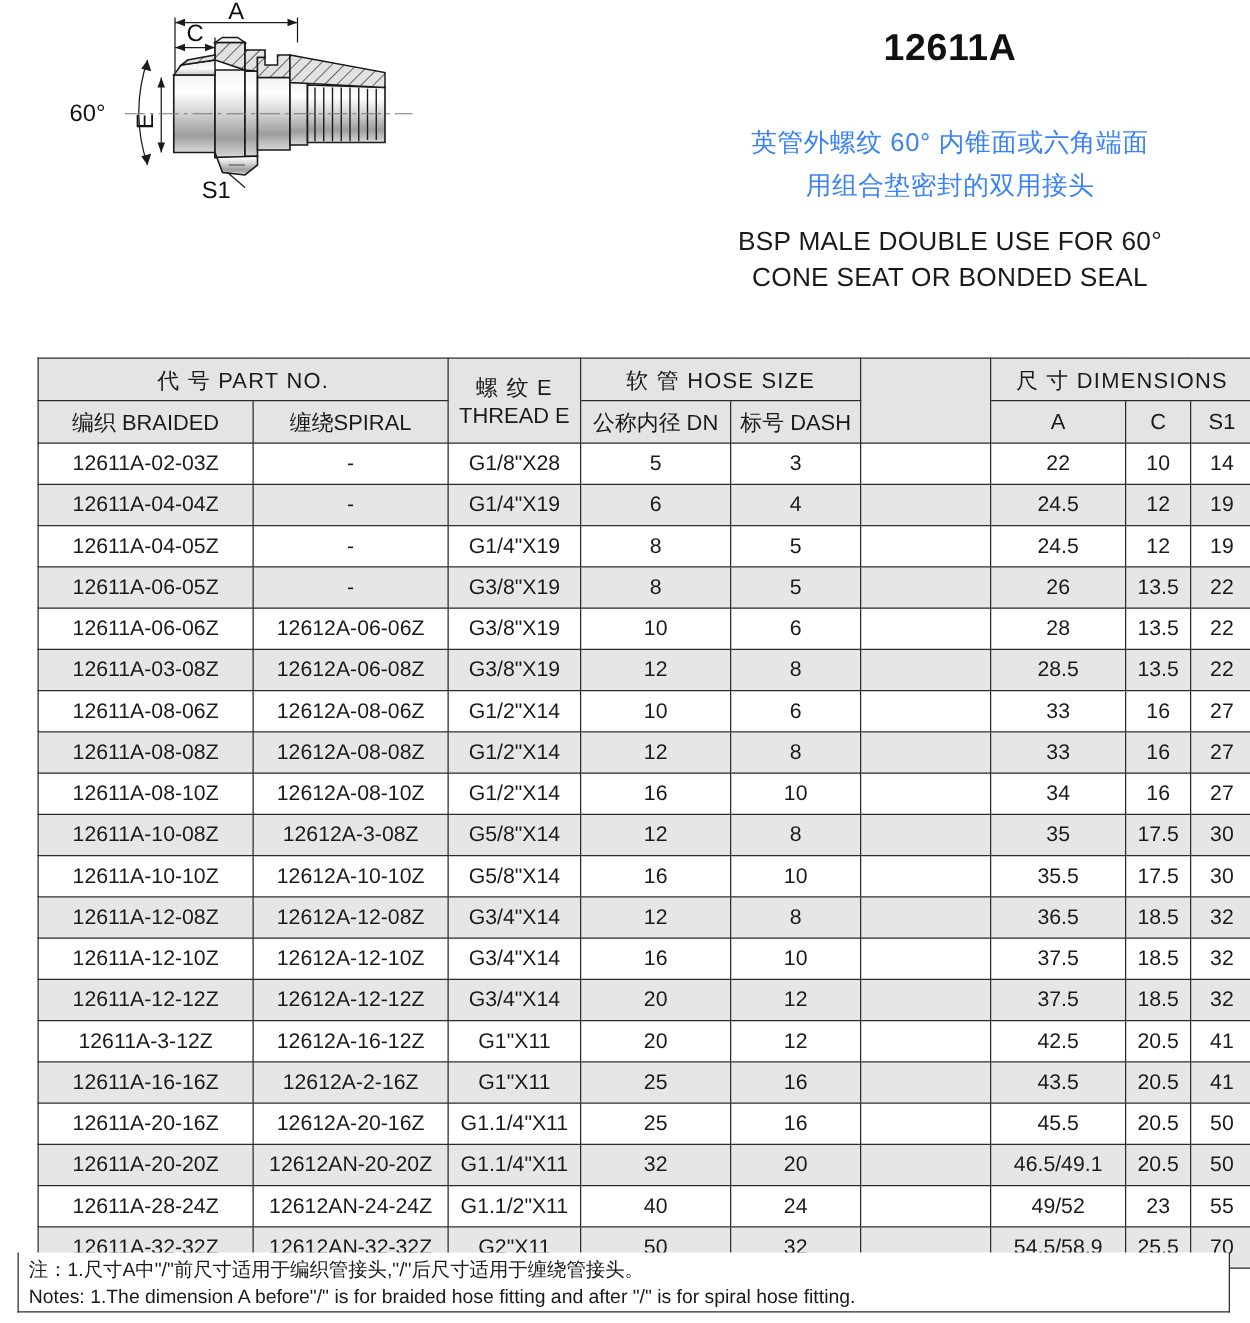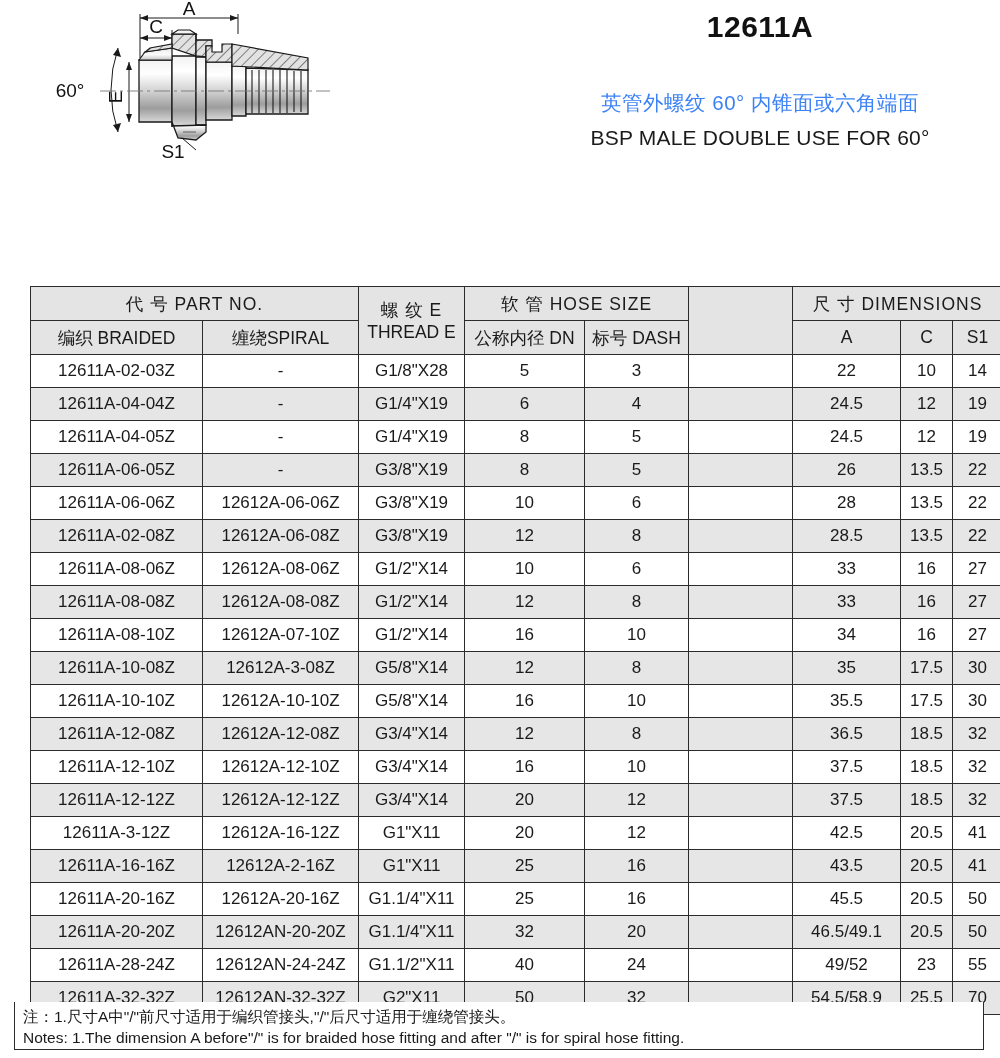--- a/index.html
+++ b/index.html
@@ -21,21 +21,21 @@
     display: flex;
     width: 1000px;
     height: 270px;
   }
   #drawing-pane {
     width: 520px;
     position: relative;
   }
   #title-pane {
     width: 480px;
-    padding-top: 4px;
+    padding-top: 16px;
     text-align: center;
   }
   #part-title {
     font-size: 30px;
     font-weight: bold;
     letter-spacing: 0.5px;
     color: #111;
     margin: 6px 0 0 0;
   }
   .desc-cn {
@@ -45,21 +45,21 @@
     margin-top: 4px;
     letter-spacing: 0.5px;
   }
   .desc-cn.first { margin-top: 44px; }
   .desc-en {
     font-size: 21px;
     line-height: 29px;
     color: #1a1a1a;
     letter-spacing: 0.2px;
   }
-  .desc-en.first { margin-top: 5px; }
+  .desc-en.first { margin-top: 15px; }
 
   
   #spec-table-wrap {
     position: absolute;
     left: 30px;
     top: 286px;
     width: 972px;
   }
   table.spec {
     border-collapse: collapse;
@@ -196,21 +196,23 @@
       <text x="156" y="33" font-size="19" text-anchor="middle" fill="#111">C</text>
       <text x="122" y="97" font-size="19" text-anchor="middle" fill="#111" transform="rotate(-90 122 97)">E</text>
       <text x="70" y="97" font-size="19" text-anchor="middle" fill="#111">60°</text>
       <text x="173" y="158" font-size="19" text-anchor="middle" fill="#111">S1</text>
     </svg>
   </div>
 
   <div id="title-pane">
     <div id="part-title">12611A</div>
     <div class="desc-cn first">英管外螺纹 60°  内锥面或六角端面</div>
+    <div class="desc-cn">用组合垫密封的双用接头</div>
     <div class="desc-en first">BSP MALE DOUBLE USE FOR 60°</div>
+    <div class="desc-en">CONE SEAT OR BONDED SEAL</div>
   </div>
 </div>
 
 <div id="spec-table-wrap">
   <table class="spec">
     <colgroup>
       <col style="width:172px">
         <col style="width:156px">
         <col style="width:106px">
       <col style="width:120px">
@@ -291,21 +293,21 @@
           <td>12612A-06-06Z</td>
           <td>G3/8"X19</td>
           <td>10</td>
           <td>6</td>
           <td class="blankcol"></td>
           <td>28</td>
           <td>13.5</td>
           <td>22</td>
         </tr>
         <tr class="even">
-          <td>12611A-02-08Z</td>
+          <td>12611A-03-08Z</td>
           <td>12612A-06-08Z</td>
           <td>G3/8"X19</td>
           <td>12</td>
           <td>8</td>
           <td class="blankcol"></td>
           <td>28.5</td>
           <td>13.5</td>
           <td>22</td>
         </tr>
         <tr class="odd">
@@ -325,21 +327,21 @@
           <td>G1/2"X14</td>
           <td>12</td>
           <td>8</td>
           <td class="blankcol"></td>
           <td>33</td>
           <td>16</td>
           <td>27</td>
         </tr>
         <tr class="odd">
           <td>12611A-08-10Z</td>
-          <td>12612A-07-10Z</td>
+          <td>12612A-08-10Z</td>
           <td>G1/2"X14</td>
           <td>16</td>
           <td>10</td>
           <td class="blankcol"></td>
           <td>34</td>
           <td>16</td>
           <td>27</td>
         </tr>
         <tr class="even">
           <td>12611A-10-08Z</td>

